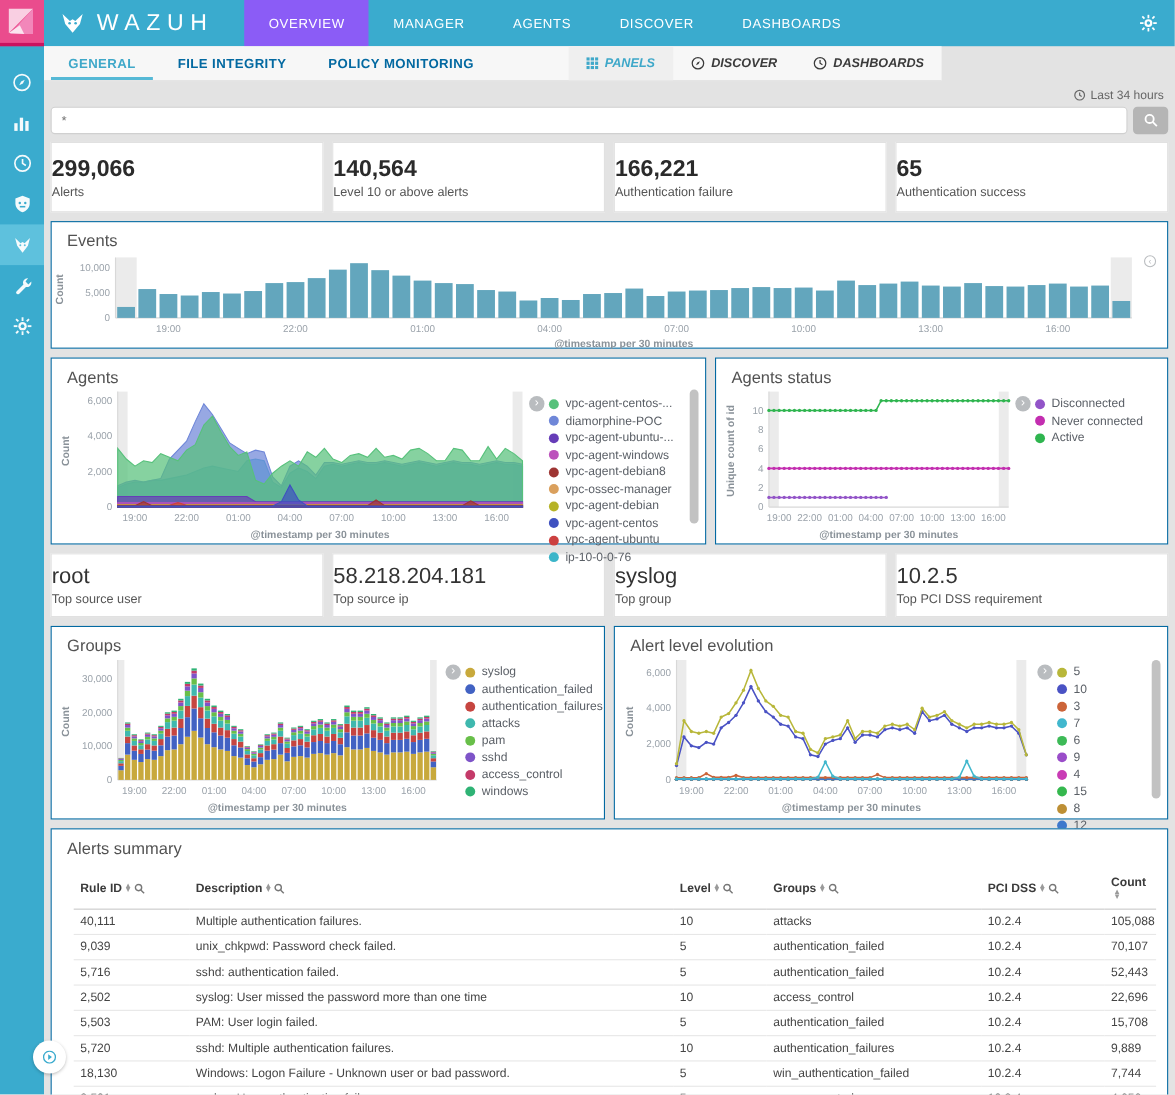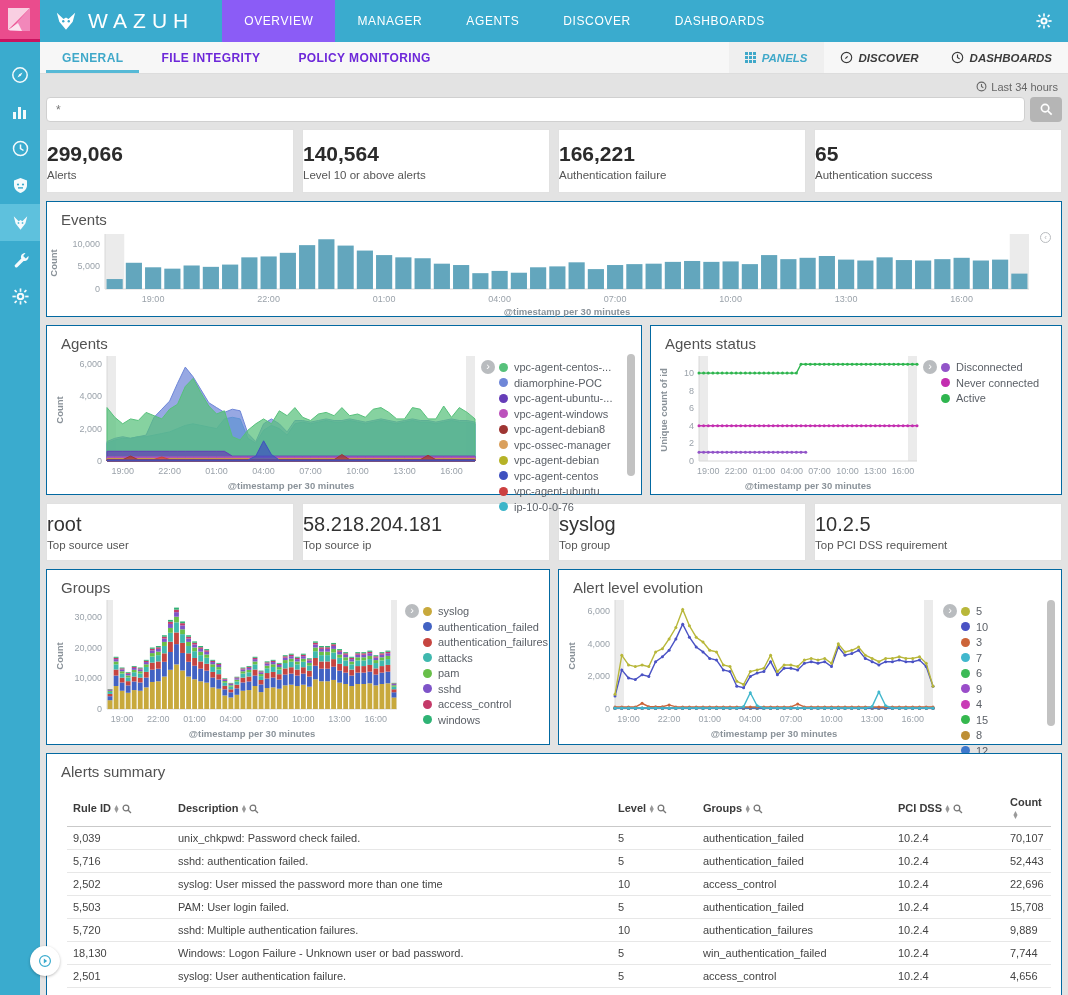--- a/index.html
+++ b/index.html
@@ -20,24 +20,24 @@
   
   .topbar { position:absolute; left:40px; top:0; width:1028px; height:42px; background:#3aabce; display:flex; align-items:center; color:#fff; }
   .brand { display:flex; align-items:center; margin-left:14px; margin-right:28px; }
   .brand-text { font-size:21px; letter-spacing:6px; font-weight:400; margin-left:10px; }
   .topnav { display:flex; height:42px; }
   .topnav-item { height:42px; display:flex; align-items:center; padding:0 22px; font-size:12px; letter-spacing:.6px; cursor:pointer; }
   .topnav-item.active { background:#8b5cf6; }
   .topbar-gear { margin-left:auto; margin-right:16px; cursor:pointer; display:flex; }
 
   
-  .tabbar { position:absolute; left:40px; top:42px; width:1028px; height:32px; background:#f7f7f7; border-bottom:1px solid #ddd;
+  .tabbar { position:absolute; left:40px; top:42px; width:816px; height:32px; background:#f7f7f7; border-bottom:1px solid #ddd;
       display:flex; align-items:stretch; }
   .tab { display:flex; align-items:center; padding:0 16px; margin-left:6px; font-size:12px; font-weight:bold; letter-spacing:.4px;
-      color:#6d28d9; cursor:pointer; }
+      color:#0369a1; cursor:pointer; }
   .tab.active { color:#3fa8c9; box-shadow:inset 0 -3px 0 #56b9d6; }
   .tab-actions { margin-left:auto; display:flex; align-items:stretch; }
   .tab-action { display:flex; align-items:center; gap:6px; padding:0 16px; font-size:11.5px; font-weight:bold; color:#3b3b3b; cursor:pointer;font-style:italic; }
   .tab-action.primary { color:#3fa8c9; background:#efefef; }
 
   
   .content { position:absolute; left:40px; top:74px; width:1028px; height:921px; padding:4px 6px 0 6px; background:#e3e3e3; }
   .timebar { height:17px; display:flex; justify-content:flex-end; align-items:center; gap:4px; font-size:11px; color:#666; padding-right:4px; }
   .searchrow { display:flex; gap:5px; margin:2px 0 7px 0; }
   .search-input { flex:1; height:25px; border:1px solid #d0d0d0; border-radius:4px; padding:0 9px; font-size:12px; color:#777; background:#fff; outline:none; }
@@ -1652,20 +1652,28 @@
                 </svg></th>
               <th class="col-pci"><span>PCI DSS</span><span class="sorter">▲<br>▼</span><svg class="th-mag" width="10" height="10" viewBox="0 0 14 14">
                   <circle cx="5.5" cy="5.5" r="4" fill="none" stroke="#777" stroke-width="1.8"></circle>
                   <line x1="8.7" y1="8.7" x2="12.6" y2="12.6" stroke="#777" stroke-width="1.8"></line>
                 </svg></th>
               <th class="col-count"><span>Count</span><span class="sorter">▲<br>▼</span></th>
             </tr>
           </thead>
         <tbody id="summary-body">
             <tr>
+              <td class="col-ruleid">40,111</td>
+              <td class="col-desc">Multiple authentication failures.</td>
+              <td class="col-level">10</td>
+              <td class="col-groups">attacks</td>
+              <td class="col-pci">10.2.4</td>
+              <td class="col-count">105,088</td>
+            </tr>
+            <tr>
               <td class="col-ruleid">9,039</td>
               <td class="col-desc">unix_chkpwd: Password check failed.</td>
               <td class="col-level">5</td>
               <td class="col-groups">authentication_failed</td>
               <td class="col-pci">10.2.4</td>
               <td class="col-count">70,107</td>
             </tr>
             <tr>
               <td class="col-ruleid">5,716</td>
               <td class="col-desc">sshd: authentication failed.</td>

